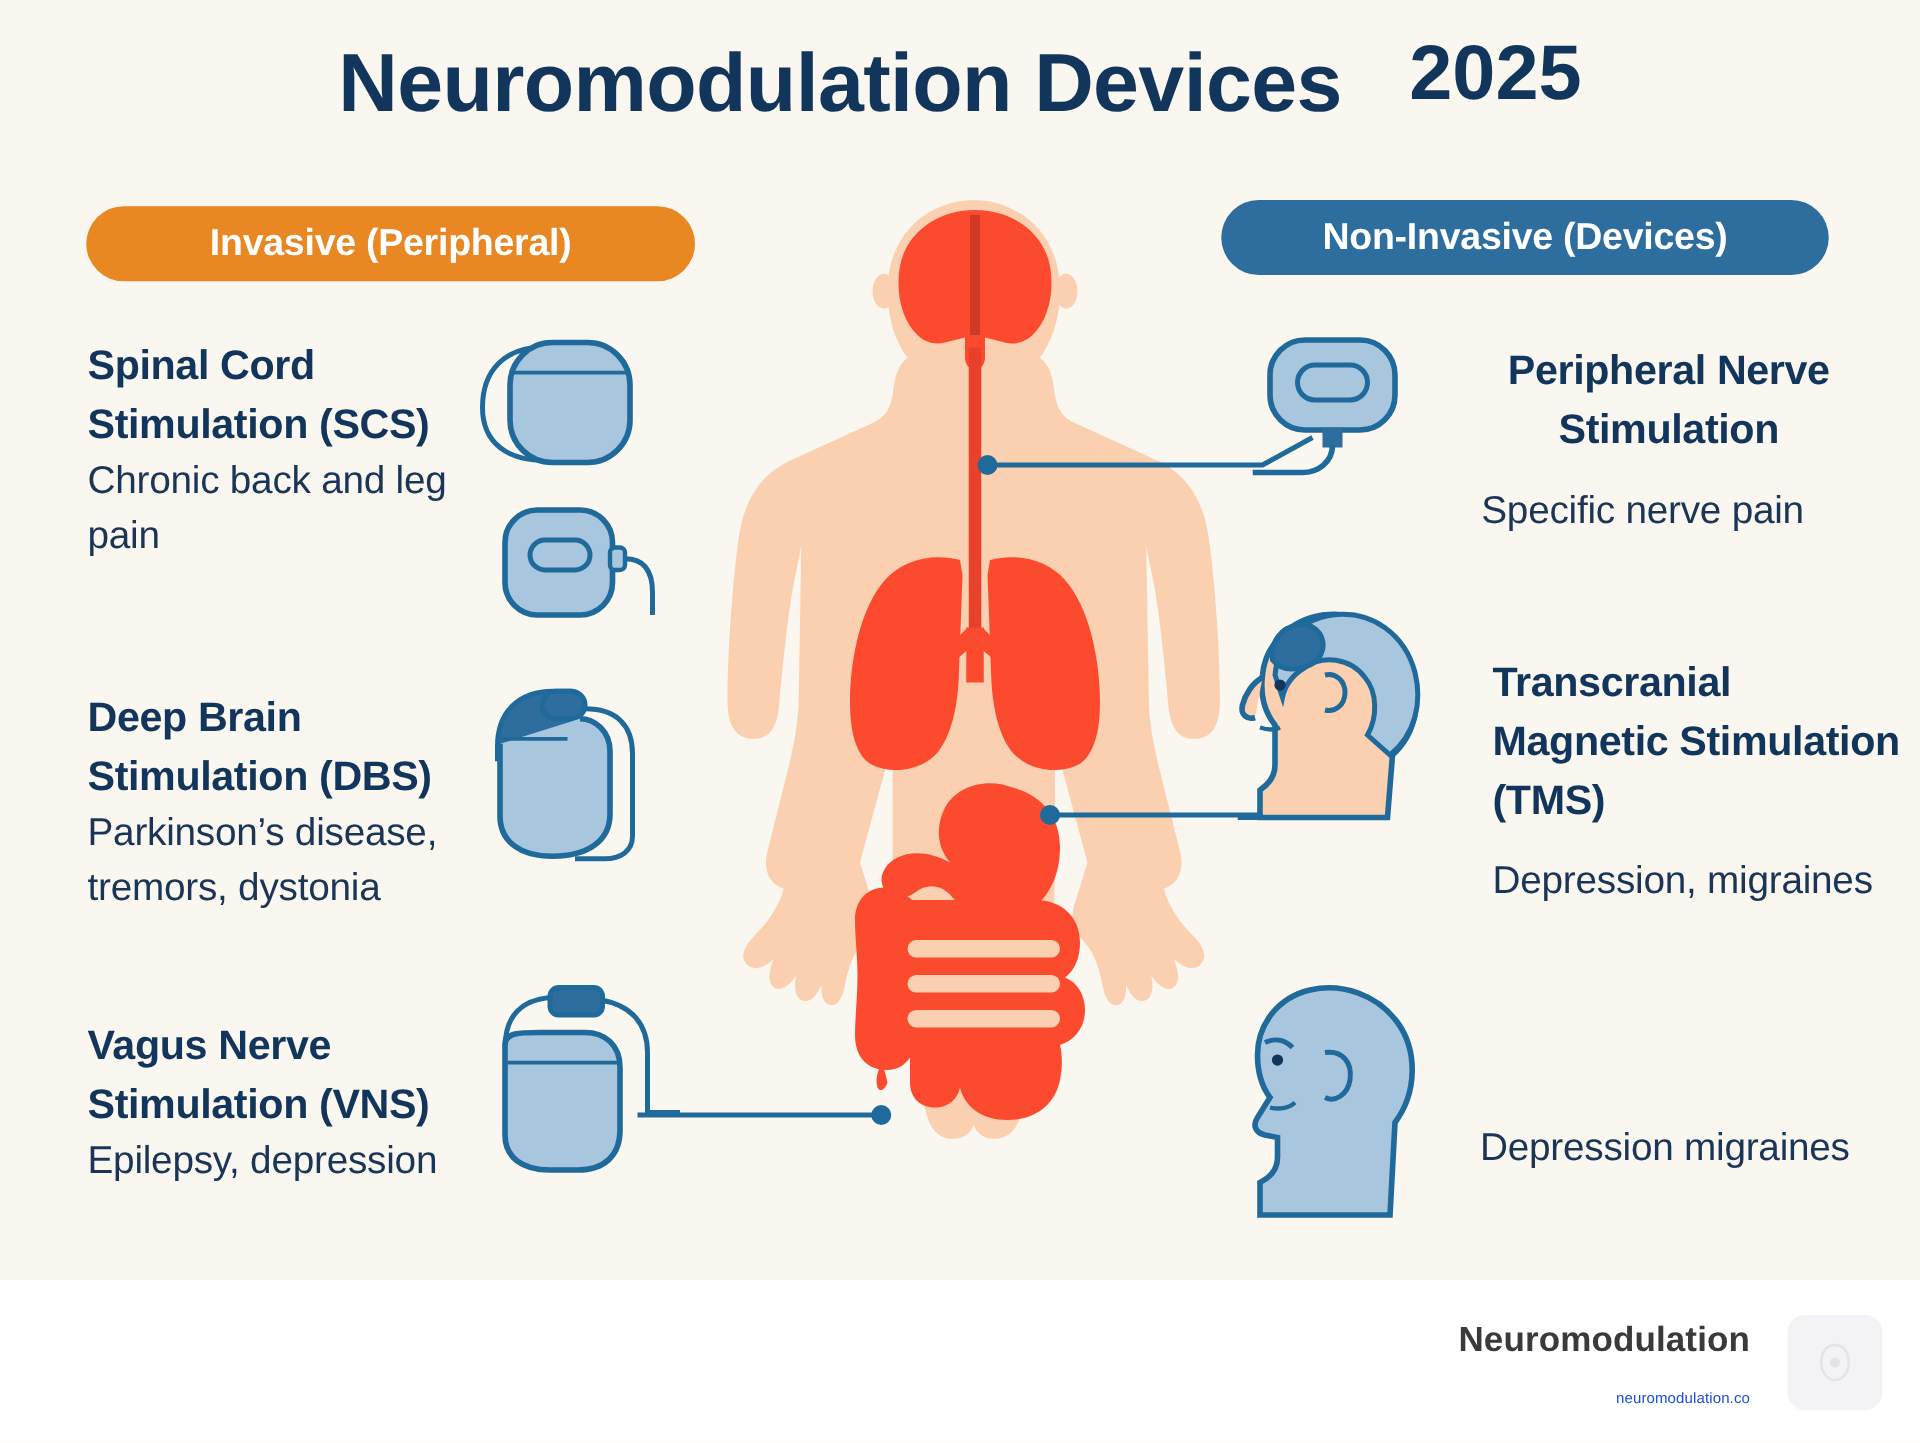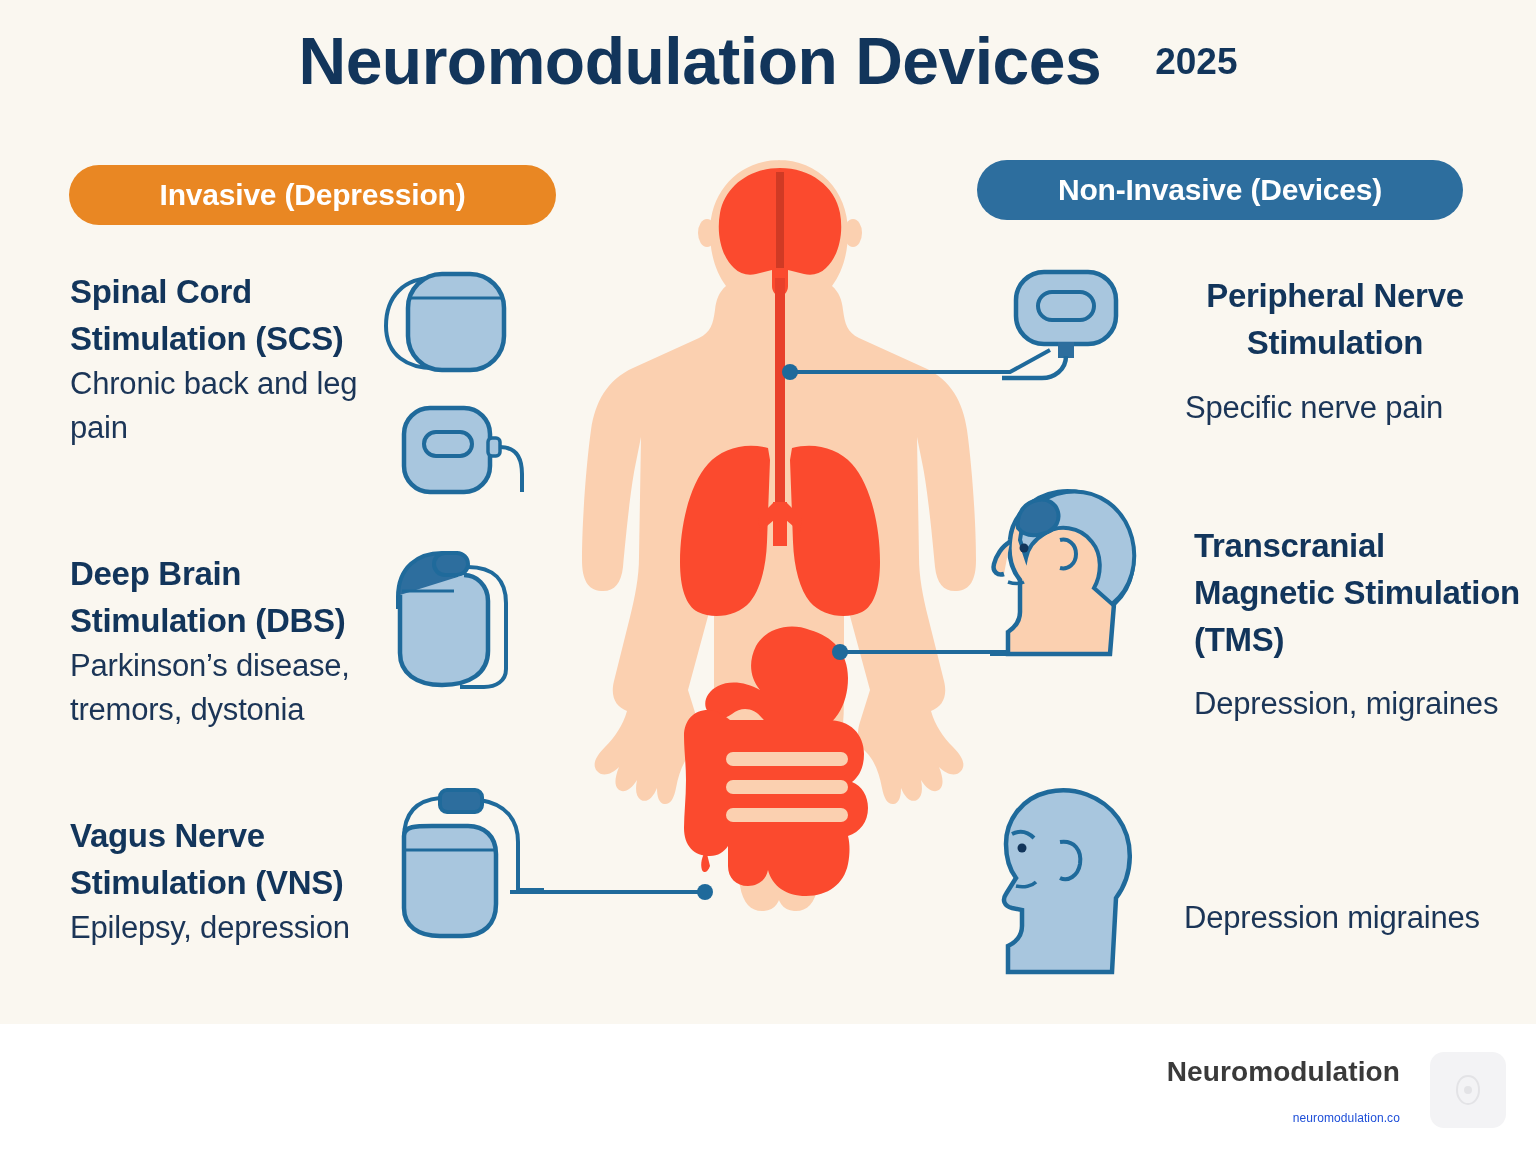--- a/index.html
+++ b/index.html
@@ -20,21 +20,21 @@
   
   .title{
     position:absolute;left:0;top:28px;width:1536px;
     text-align:center;
     font-size:66px;font-weight:bold;color:#12355b;
     letter-spacing:-0.5px;
     line-height:1;
     white-space:nowrap;
   }
   .title .year{
-    font-size:37px;font-weight:bold;color:#12355b;
+    font-size:62px;font-weight:bold;color:#12355b;
     margin-left:54px;vertical-align:10px;
     letter-spacing:0px;
   }
 
   
   .badge{
     position:absolute;
     border-radius:40px;
     color:#ffffff;
     font-size:30px;font-weight:bold;
@@ -106,21 +106,21 @@
 
 <div id="root">
 
   <div class="canvas"></div>
 
   <div class="title">
     <span>Neuromodulation Devices</span><span class="year">2025</span>
   </div>
 
   <div class="badge badge-invasive">
-    <span>Invasive (Depression)</span>
+    <span>Invasive (Peripheral)</span>
   </div>
   <div class="badge badge-noninvasive">
     <span>Non-Invasive (Devices)</span>
   </div>
 
   <svg class="anno" style="left:520px;top:150px;" width="520" height="880" viewBox="0 0 520 880">
 
     <g>
       <path fill="#fbd0b0" d="
         M260 10

